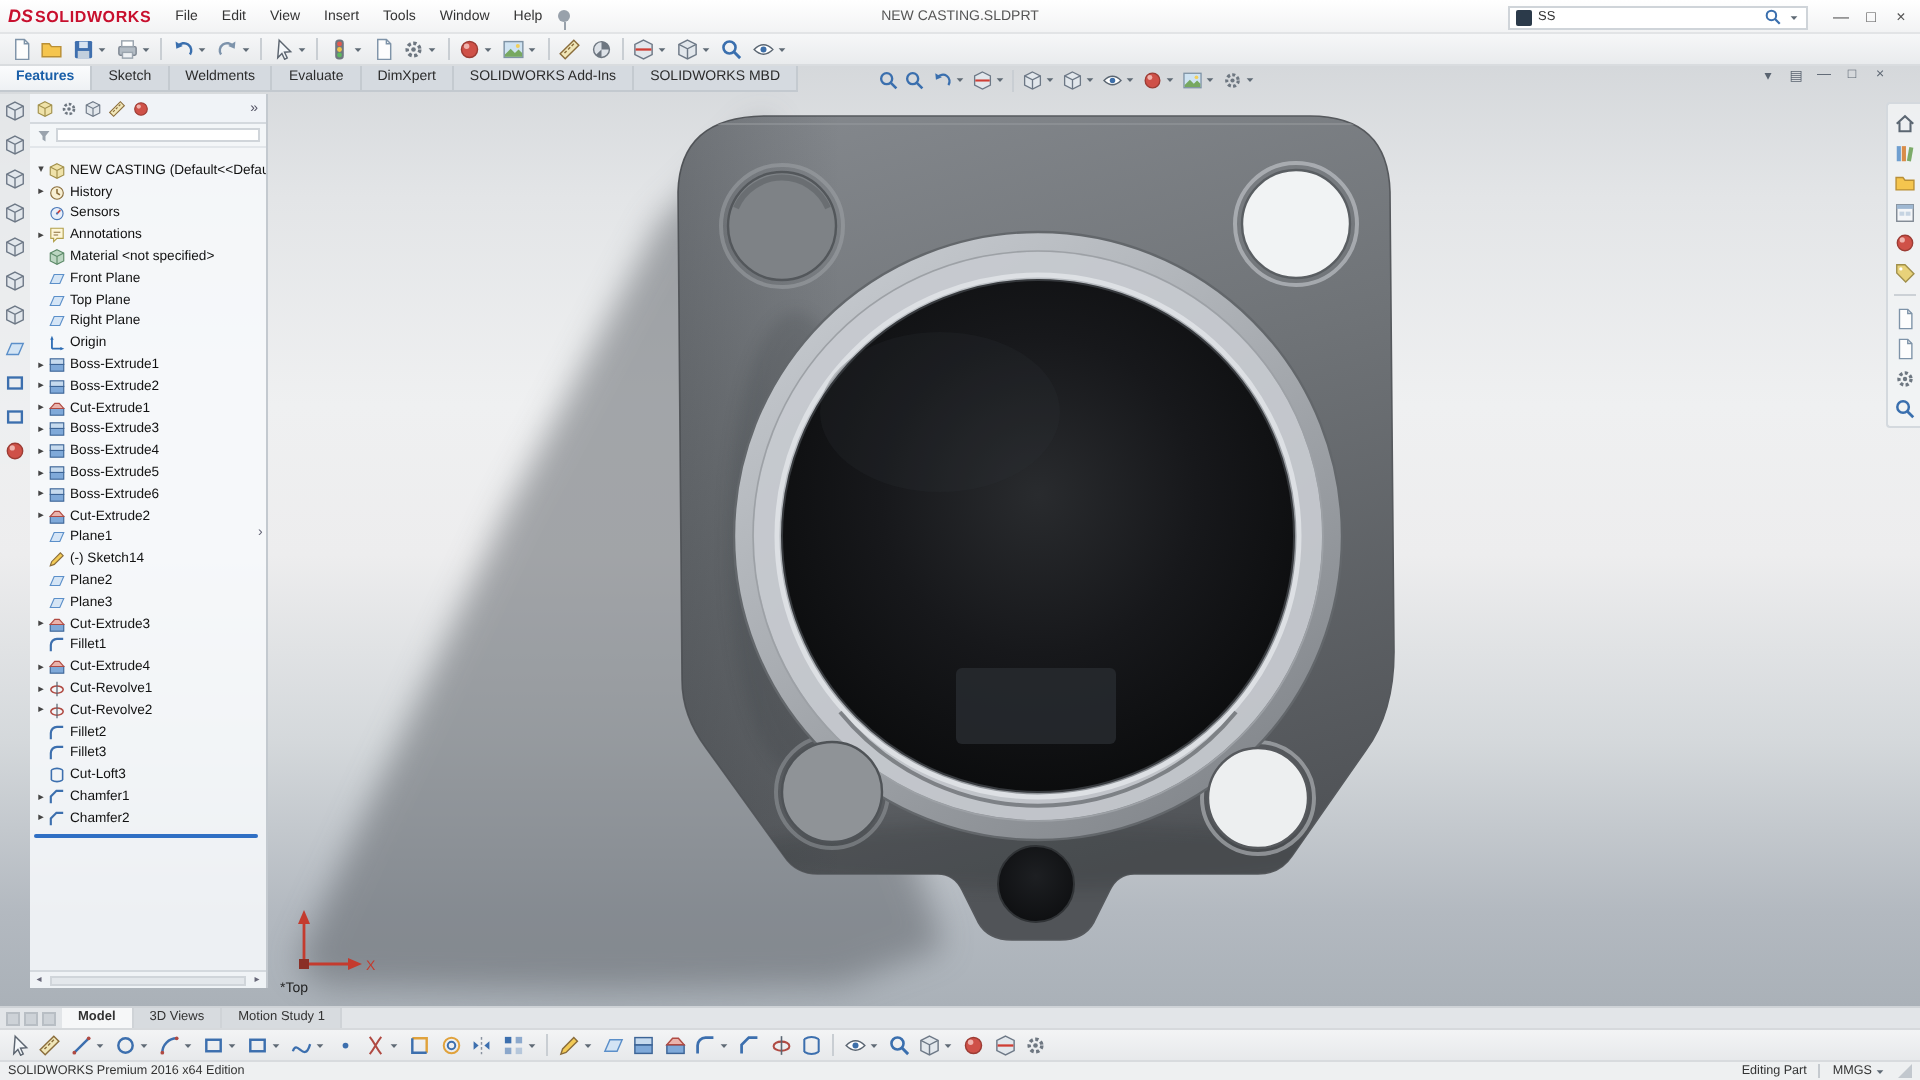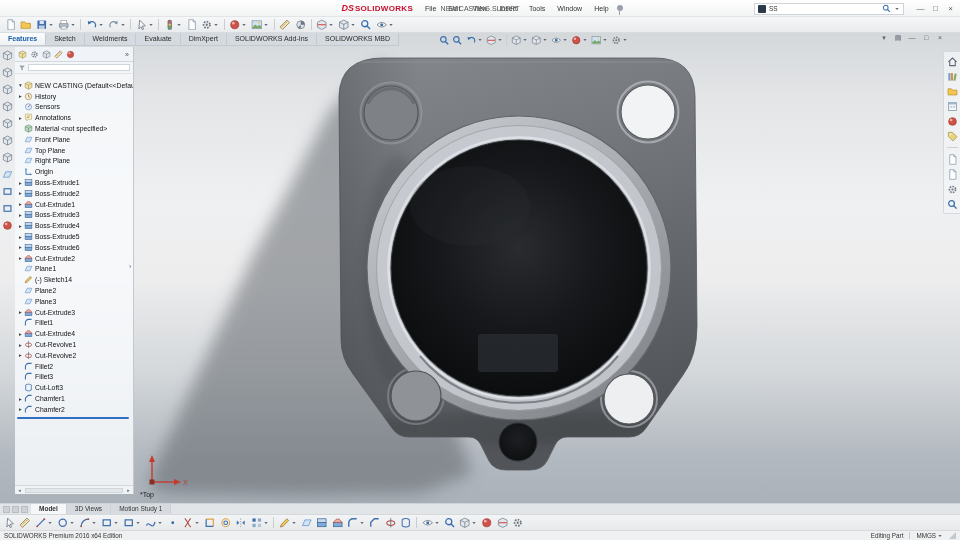--- a/index.html
+++ b/index.html
@@ -1,20 +1,20 @@
 <!DOCTYPE html>
 <html style="--brand: #c8102e; --active-tab: #1a5fa8; --rollback: #2f6fc4;"><head>
 <meta charset="utf-8">
 <style>
   * { box-sizing: border-box; margin: 0; padding: 0; }
   html,body { width:960px; height:540px; overflow:hidden; }
   body { font-family:"Liberation Sans","DejaVu Sans",sans-serif; font-size:7px; color:#222; background:#eef0f1; position:relative; }
 
   
-  .titlebar { position:absolute; top:0; left:0; right:0; height:17px; background:linear-gradient(#ffffff,#f2f3f4); border-bottom:1px solid #e2e4e6; display:flex; align-items:center; z-index:30;justify-content:center; }
+  .titlebar { position:absolute; top:0; left:0; right:0; height:17px; background:linear-gradient(#ffffff,#f2f3f4); border-bottom:1px solid #e2e4e6; display:flex; align-items:center; z-index:30; }
   .logo { display:flex; align-items:baseline; margin:0 6px 0 4px; }
   .logo-ds { font-style:italic; font-weight:bold; font-size:9px; color:var(--brand,#c8102e); margin-right:1px; }
   .logo-sw { font-weight:bold; font-size:8px; letter-spacing:.3px; color:var(--brand,#c8102e); }
   .menus { display:flex; }
   .menu-item { padding:0 6px; line-height:17px; font-size:7px; color:#333; }
   .pin-icon { width:6px; height:6px; border-radius:50%; background:#98a1ab; position:relative; margin-left:2px; }
   .pin-icon::after { content:""; position:absolute; left:2.5px; top:5.5px; width:1px; height:4px; background:#98a1ab; }
   .doc-title { position:absolute; left:50%; transform:translateX(-50%); line-height:17px; font-size:7px; color:#555; white-space:nowrap; }
   .search-box { position:absolute; right:56px; top:2.5px; width:150px; height:12px; background:#fff; border:1px solid #cfd4d9; display:flex; align-items:center; padding:0 3px; gap:3px; }
   .search-scope { width:8px; height:8px; background:#2b3a4a; border-radius:1px; }

